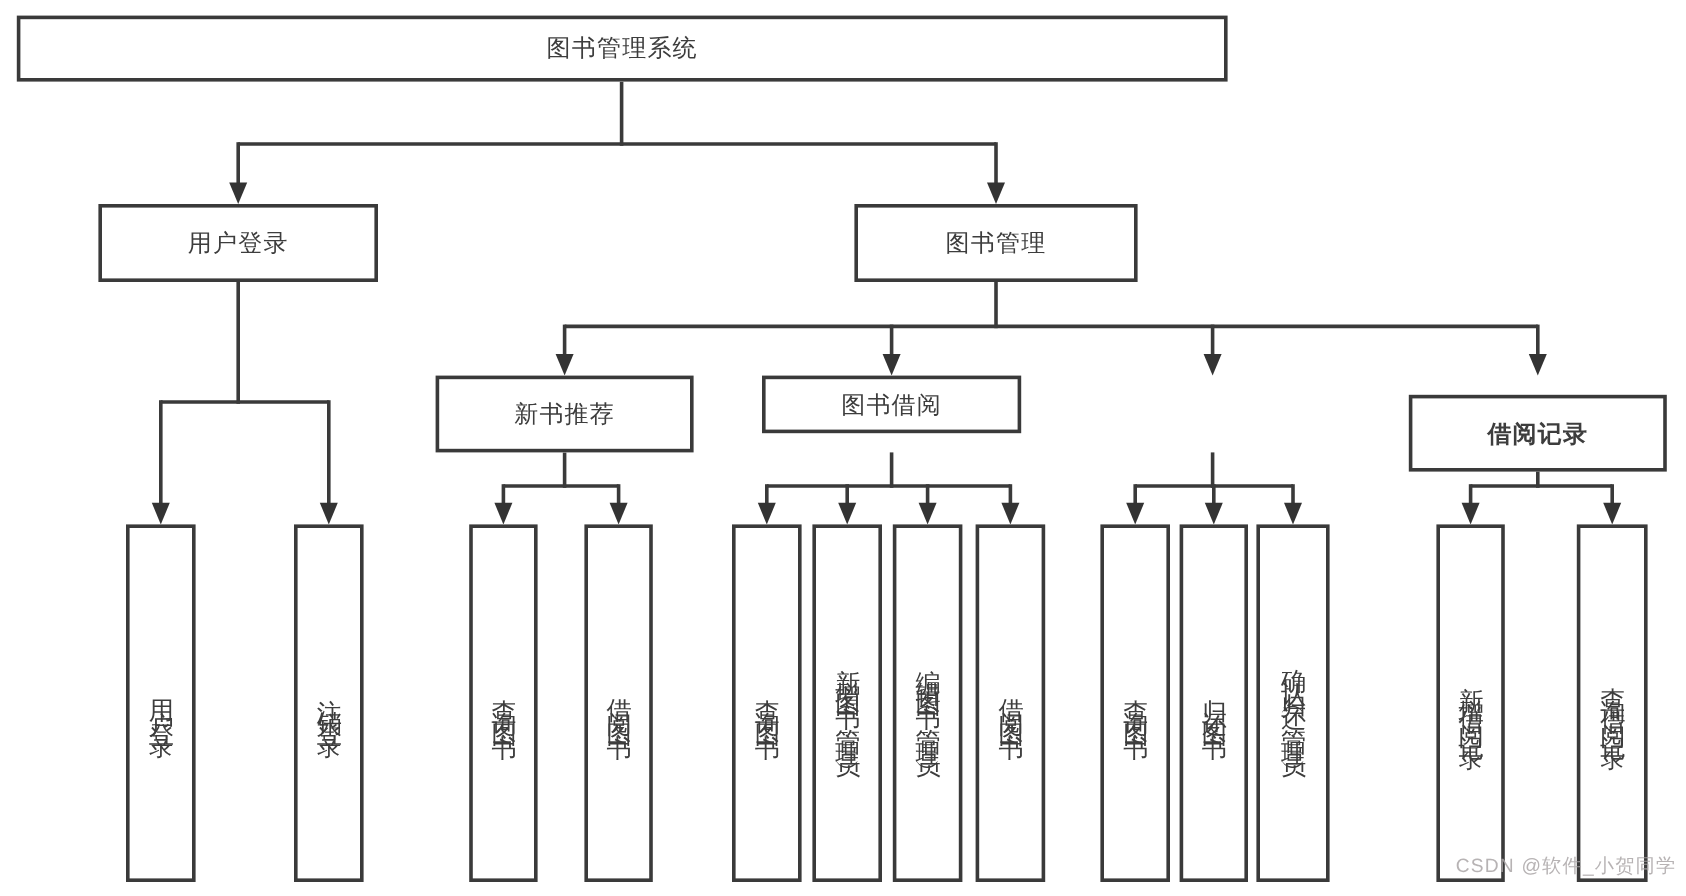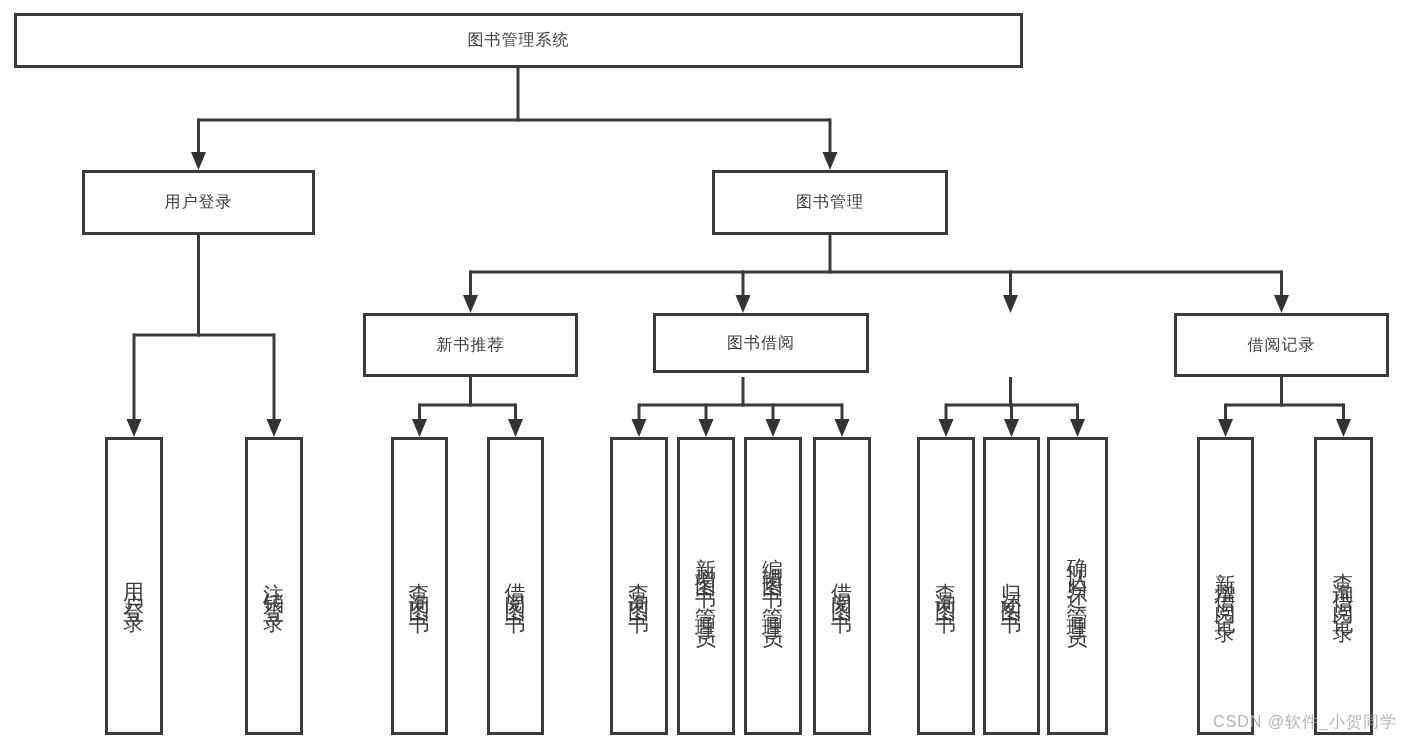--- a/index.html
+++ b/index.html
@@ -7,21 +7,21 @@
     position:relative; width:1405px; height:747px; background:#ffffff;
     font-family:"Liberation Sans","DejaVu Sans",sans-serif; overflow:hidden;
   }
   .connectors { position:absolute; left:0; top:0; }
   .box {
     position:absolute; box-sizing:border-box; background:#ffffff;
     border:3px solid #3a3a3a; color:#3d3d3d;
     display:flex; align-items:center; justify-content:center;
     white-space:nowrap;
   }
-  .hbox { font-size:16px; letter-spacing:1px; }
+  .hbox { font-size:20px; letter-spacing:1px; }
   .vbox {
     writing-mode:vertical-rl; text-orientation:mixed;
     font-size:21px; line-height:1; letter-spacing:10px;
     white-space:normal;
   }
   .watermark {
     position:absolute; right:8px; top:712px;
     font-size:16px; letter-spacing:1px;
     color:rgba(170,166,167,0.85);
     pointer-events:none;
@@ -104,22 +104,22 @@
       <polygon points="1336,419 1351,419 1343.5,437"></polygon>
     </g>
   </svg>
 
   <div class="box hbox" style="left:14px; top:13px; width:1009px; height:55px;">图书管理系统</div>
 
   <div class="box hbox" style="left:82px; top:170px; width:233px; height:65px;">用户登录</div>
   <div class="box hbox" style="left:363px; top:313px; width:215px; height:64px;">新书推荐</div>
 
   <div class="box hbox" style="left:712px; top:170px; width:236px; height:65px;">图书管理</div>
-  <div class="box hbox" style="left:653px; top:313px; width:216px; height:60px;">图书借阅</div>
-  <div class="box hbox" style="left:1174px; top:313px; width:215px; height:64px;">借阅记录</div>
+  <div class="box hbox" style="left:635px; top:313px; width:216px; height:48px;">图书借阅</div>
+  <div class="box hbox" style="left:1174px; top:329px; width:215px; height:64px;font-weight:bold;">借阅记录</div>
 
   <div class="box vbox" style="left:105px; top:437px; width:58px; height:298px;">用户登录</div>
   <div class="box vbox" style="left:245px; top:437px; width:58px; height:298px;">注销登录</div>
 
   <div class="box vbox" style="left:391px; top:437px; width:57px; height:298px;">查询图书</div>
   <div class="box vbox" style="left:487px; top:437px; width:57px; height:298px;">借阅图书</div>
 
   <div class="box vbox" style="left:610px; top:437px; width:58px; height:298px;">查询图书</div>
   <div class="box vbox" style="left:677px; top:437px; width:58px; height:298px;">新增图书（管理员）</div>
   <div class="box vbox" style="left:744px; top:437px; width:58px; height:298px;">编辑图书（管理员）</div>

